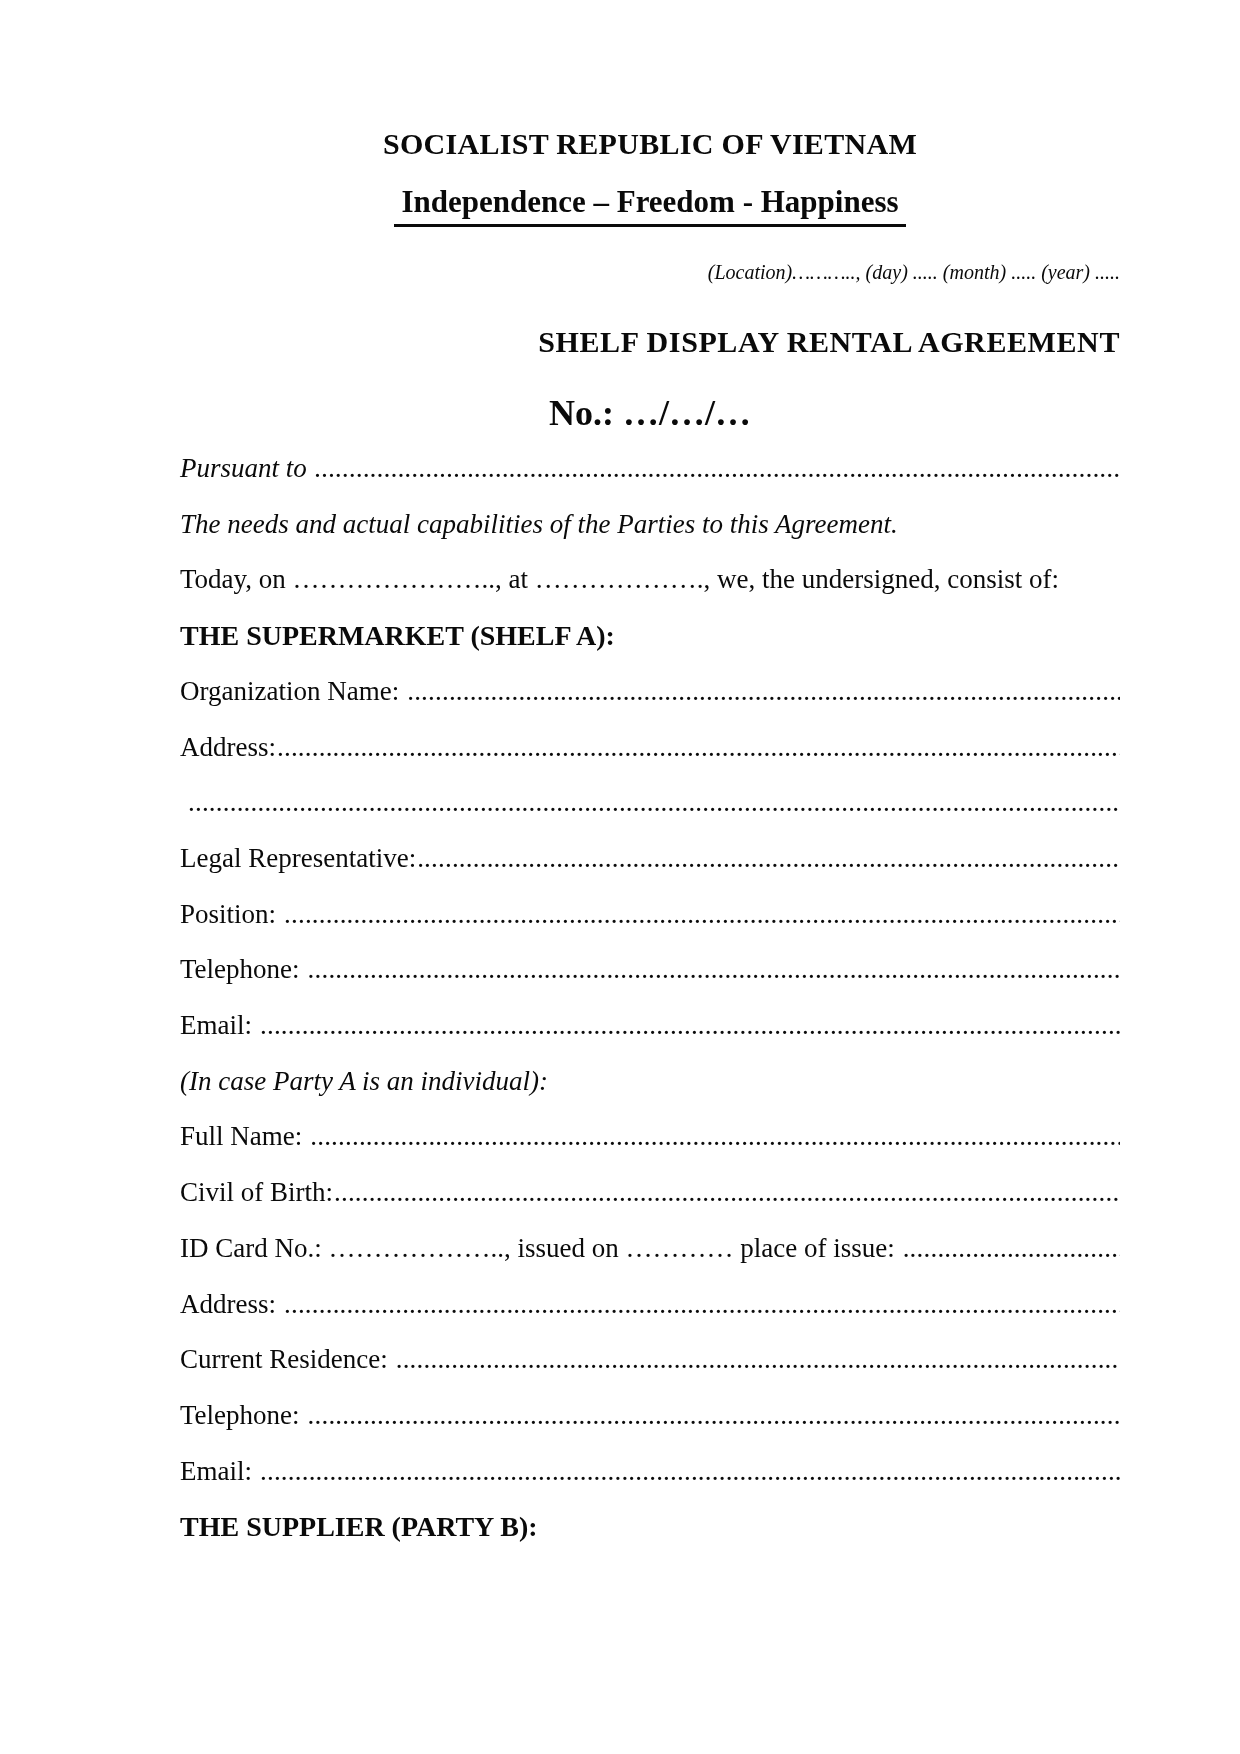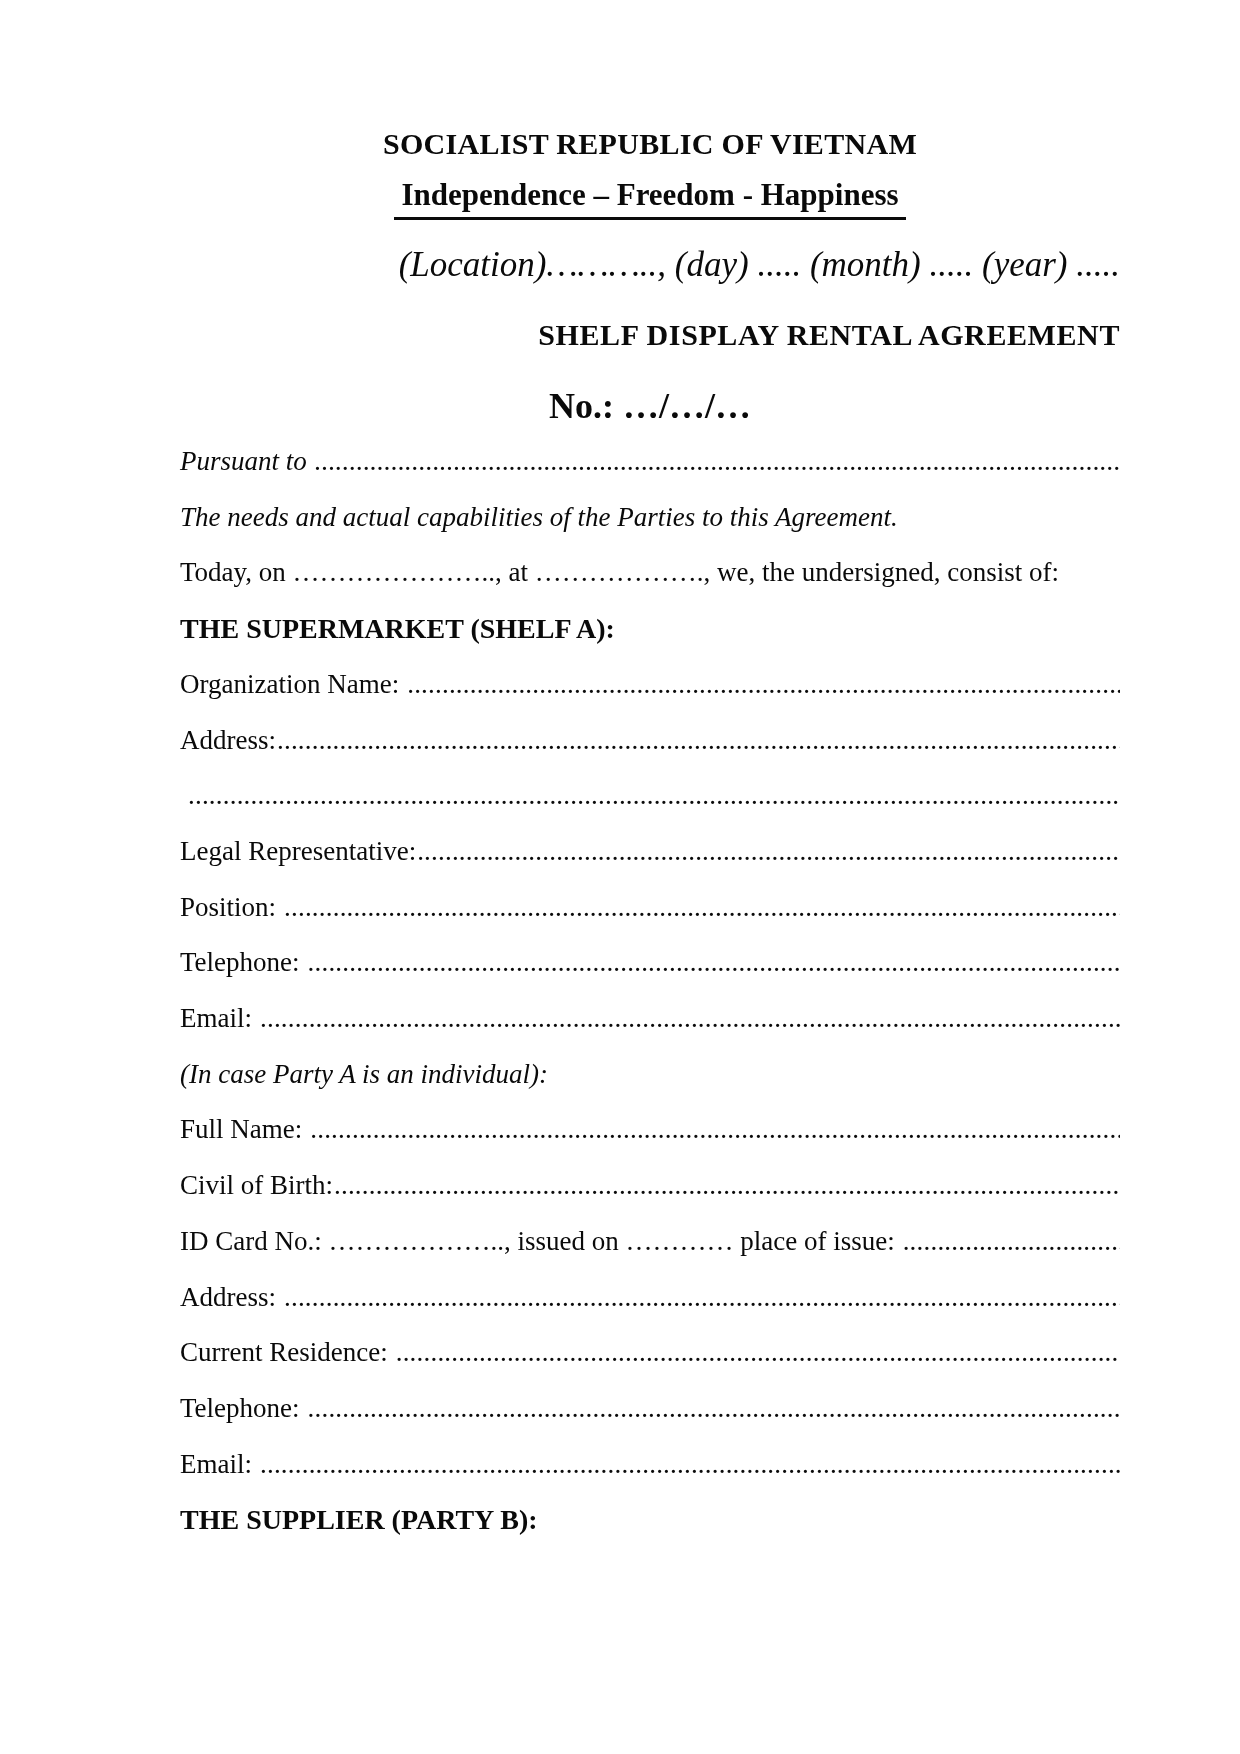--- a/index.html
+++ b/index.html
@@ -16,34 +16,34 @@
   }
   
   .nat-title{
     margin-top:126px;
     text-align:center;
     font-weight:bold;
     font-size:30px;
     line-height:36px;
     letter-spacing:.3px;
   }
-  .motto-wrap{text-align:center;margin-top:13px;}
+  .motto-wrap{text-align:center;margin-top:20px;}
   .motto{
     display:inline-block;
     font-weight:bold;
     font-size:31px;
     line-height:40px;
     padding:0 7px 2px 7px;
     border-bottom:3px solid #0a0a0a;
   }
   .date-line{
     margin-top:28px;
     text-align:right;
     font-style:italic;
-    font-size:35px;
+    font-size:20px;
     line-height:34px;
   }
   .doc-title{
     margin-top:34px;
     text-align:right;
     font-weight:bold;
     font-size:30px;
     line-height:38px;
     letter-spacing:.6px;
   }

